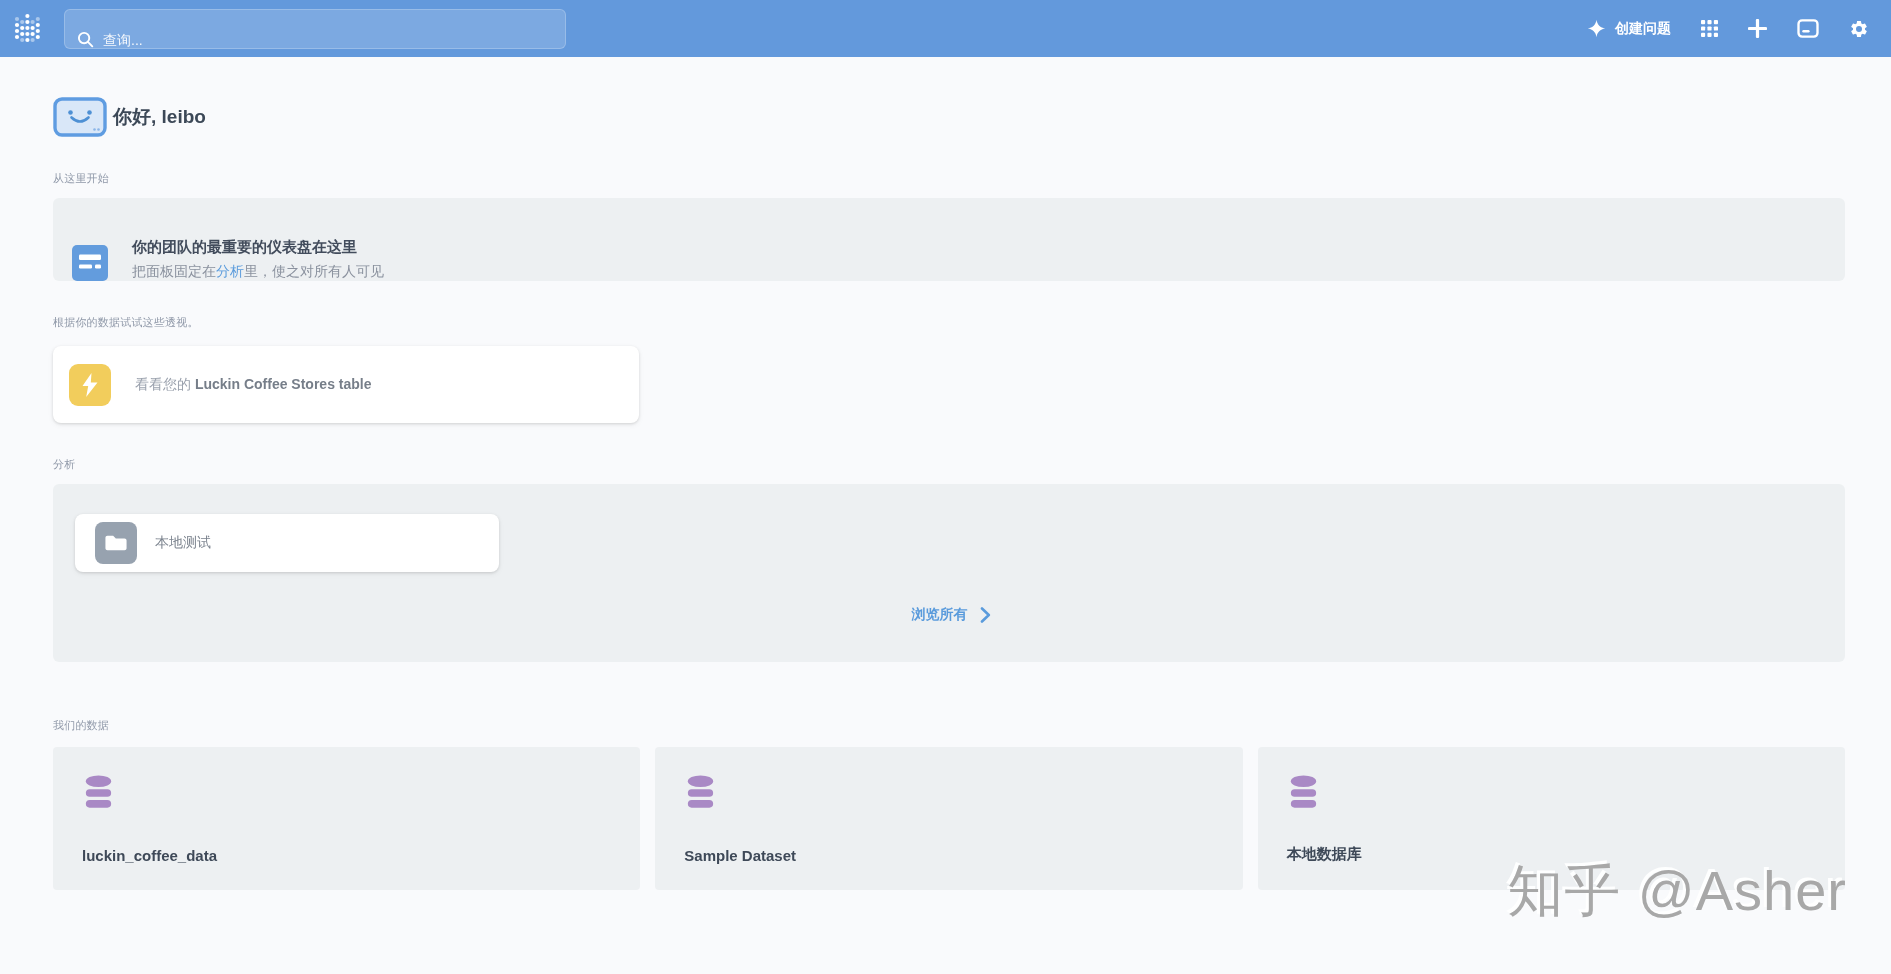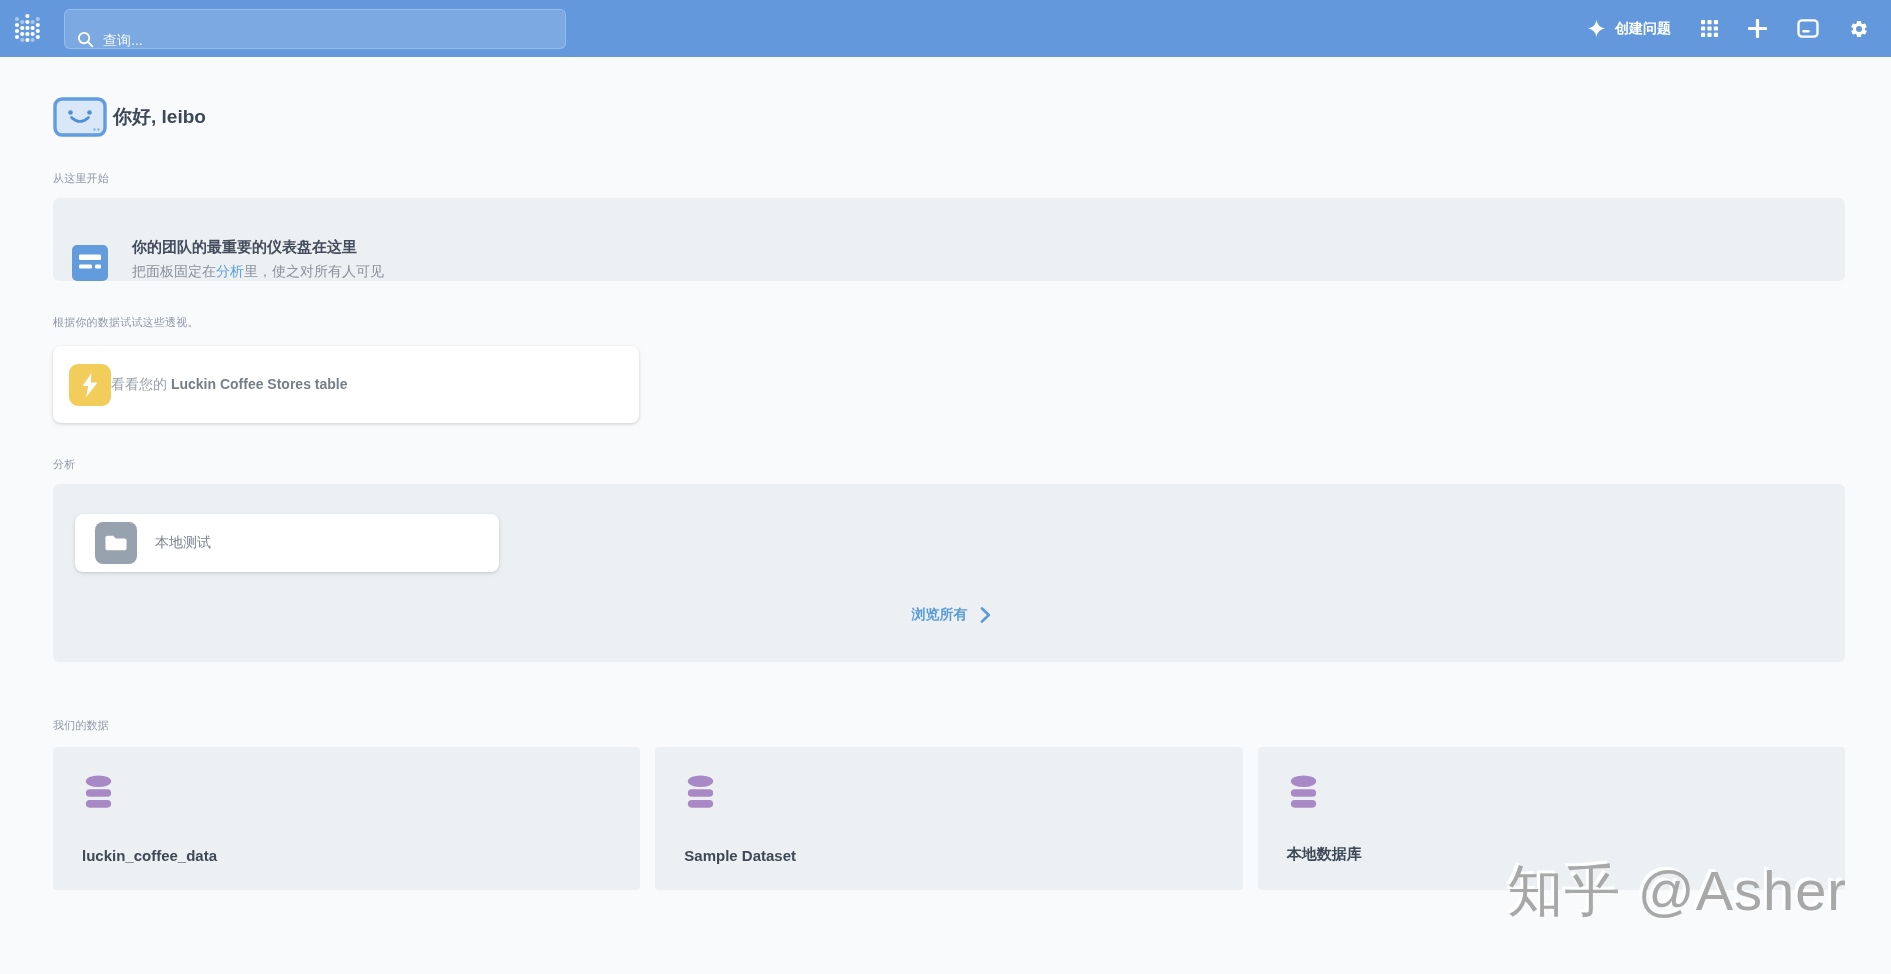--- a/index.html
+++ b/index.html
@@ -49,21 +49,21 @@
     margin-top:12px; height:83px; background:#EDF0F2; border-radius:6px;
     display:flex; align-items:flex-end; padding:0 18px; gap:24px;
   }
   .banner-title { font-size:15px; font-weight:700; color:#424C5C; margin-bottom:6px; }
   .banner-sub { font-size:14px; color:#8A919E; }
   .banner-sub a { color:#5A9BDC; text-decoration:none; cursor:pointer; }
 
   .xray-card {
     margin-top:16px; width:586px; height:77px; background:#fff; border-radius:8px;
     box-shadow:0 1px 3px rgba(0,0,0,0.13), 0 2px 6px rgba(0,0,0,0.05);
-    display:flex; align-items:center; padding:0 16px; cursor:pointer;
+    display:flex; align-items:center; padding:0 16px; gap:24px; cursor:pointer;
   }
   .xray-icon {
     width:42px; height:42px; border-radius:9px; background:#F2CD5C;
     display:flex; align-items:center; justify-content:center; flex:none;
   }
   .xray-text { font-size:14px; color:#9AA1AD; }
   .xray-text b { color:#767E89; font-weight:700; }
 
   .collections {
     margin-top:12px; height:178px; background:#EDF0F2; border-radius:6px;

